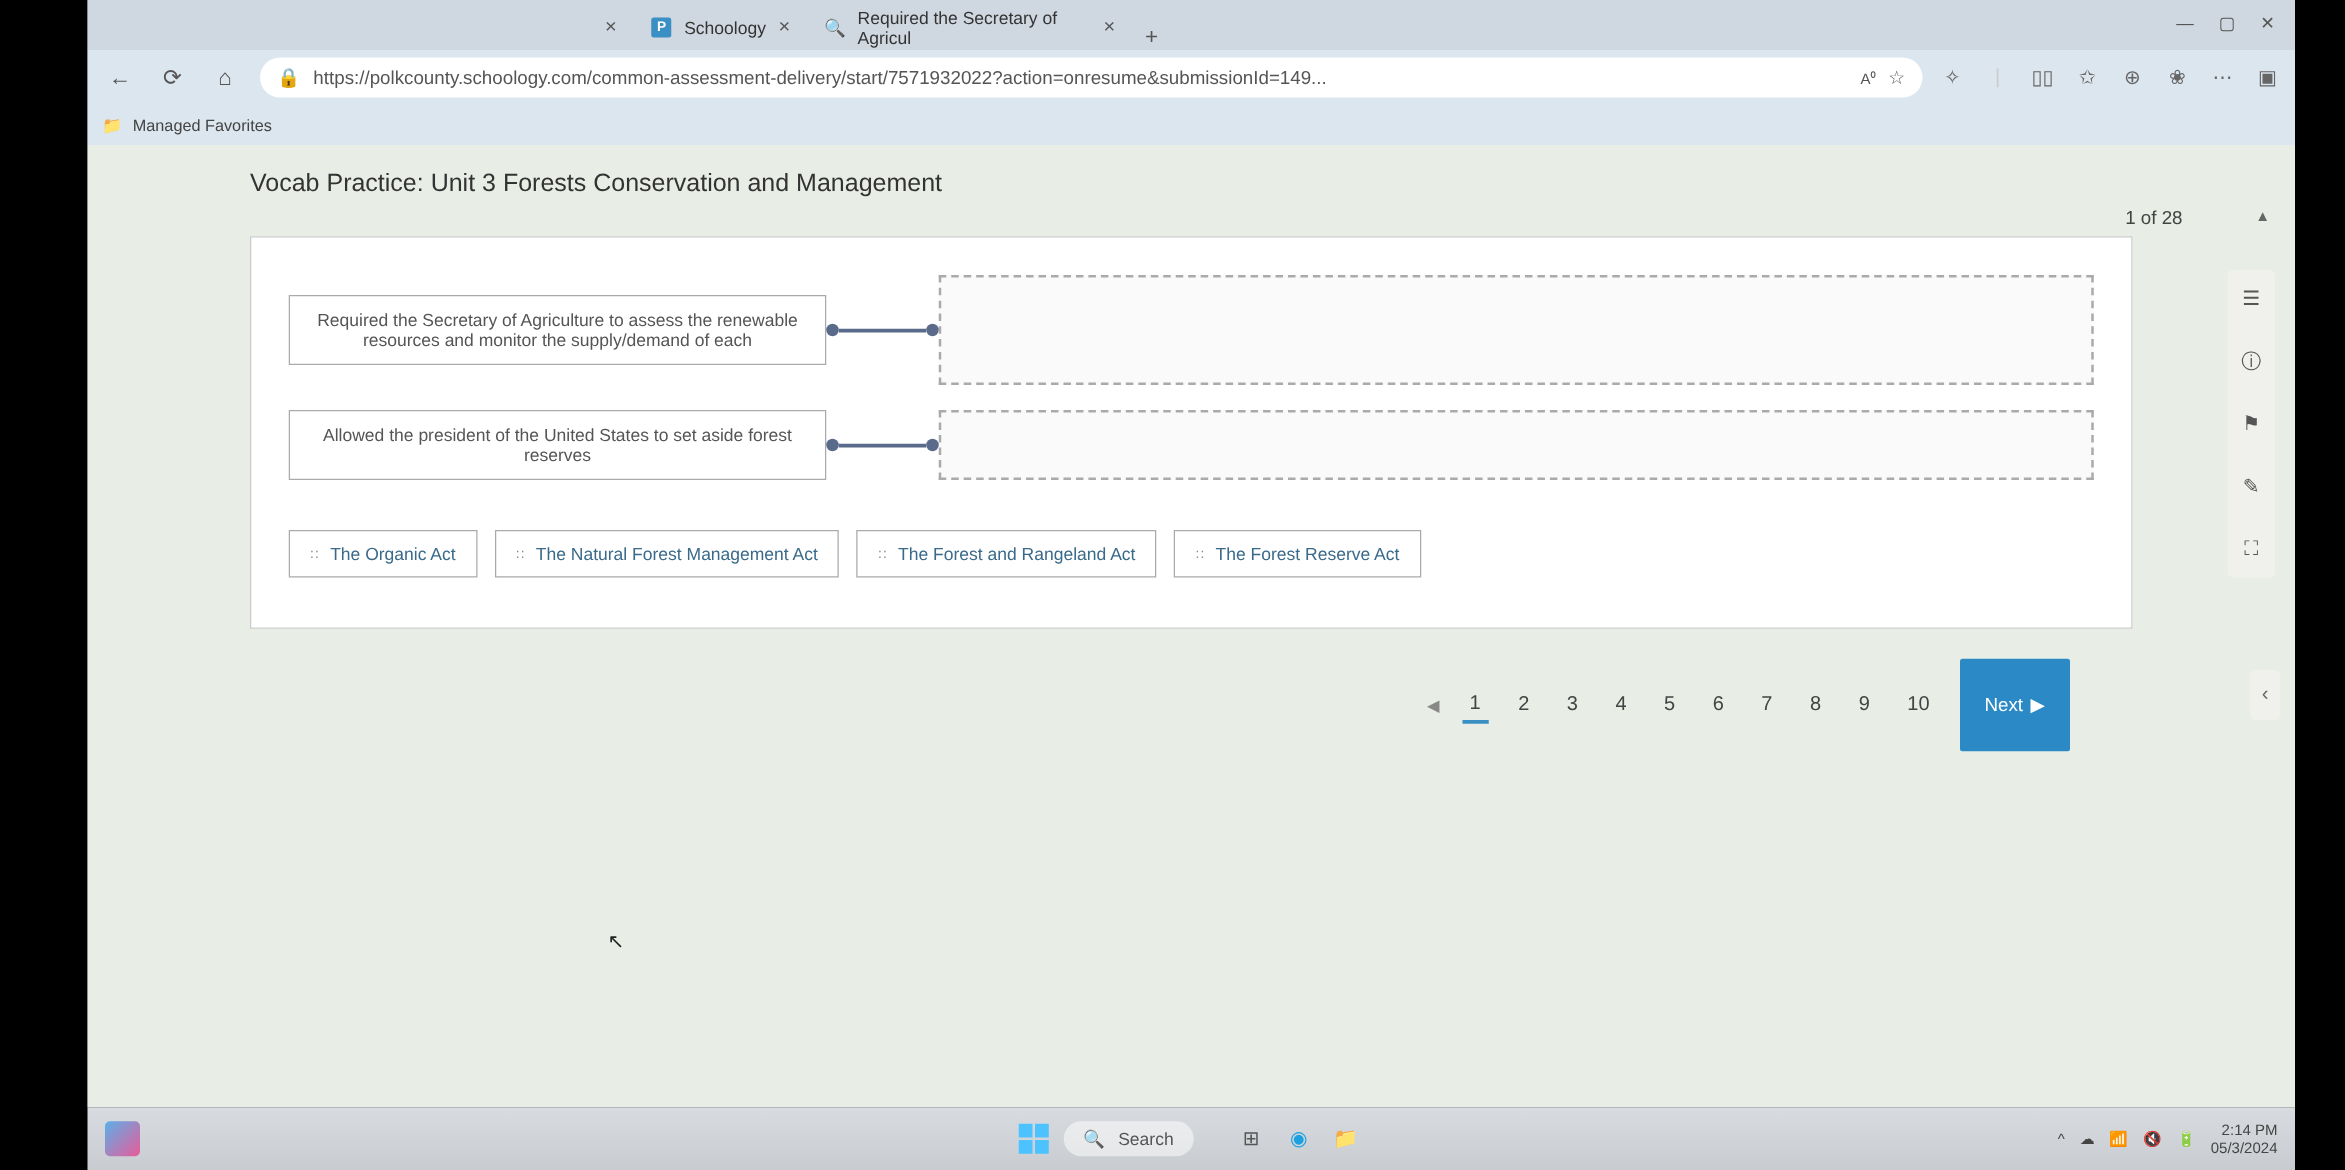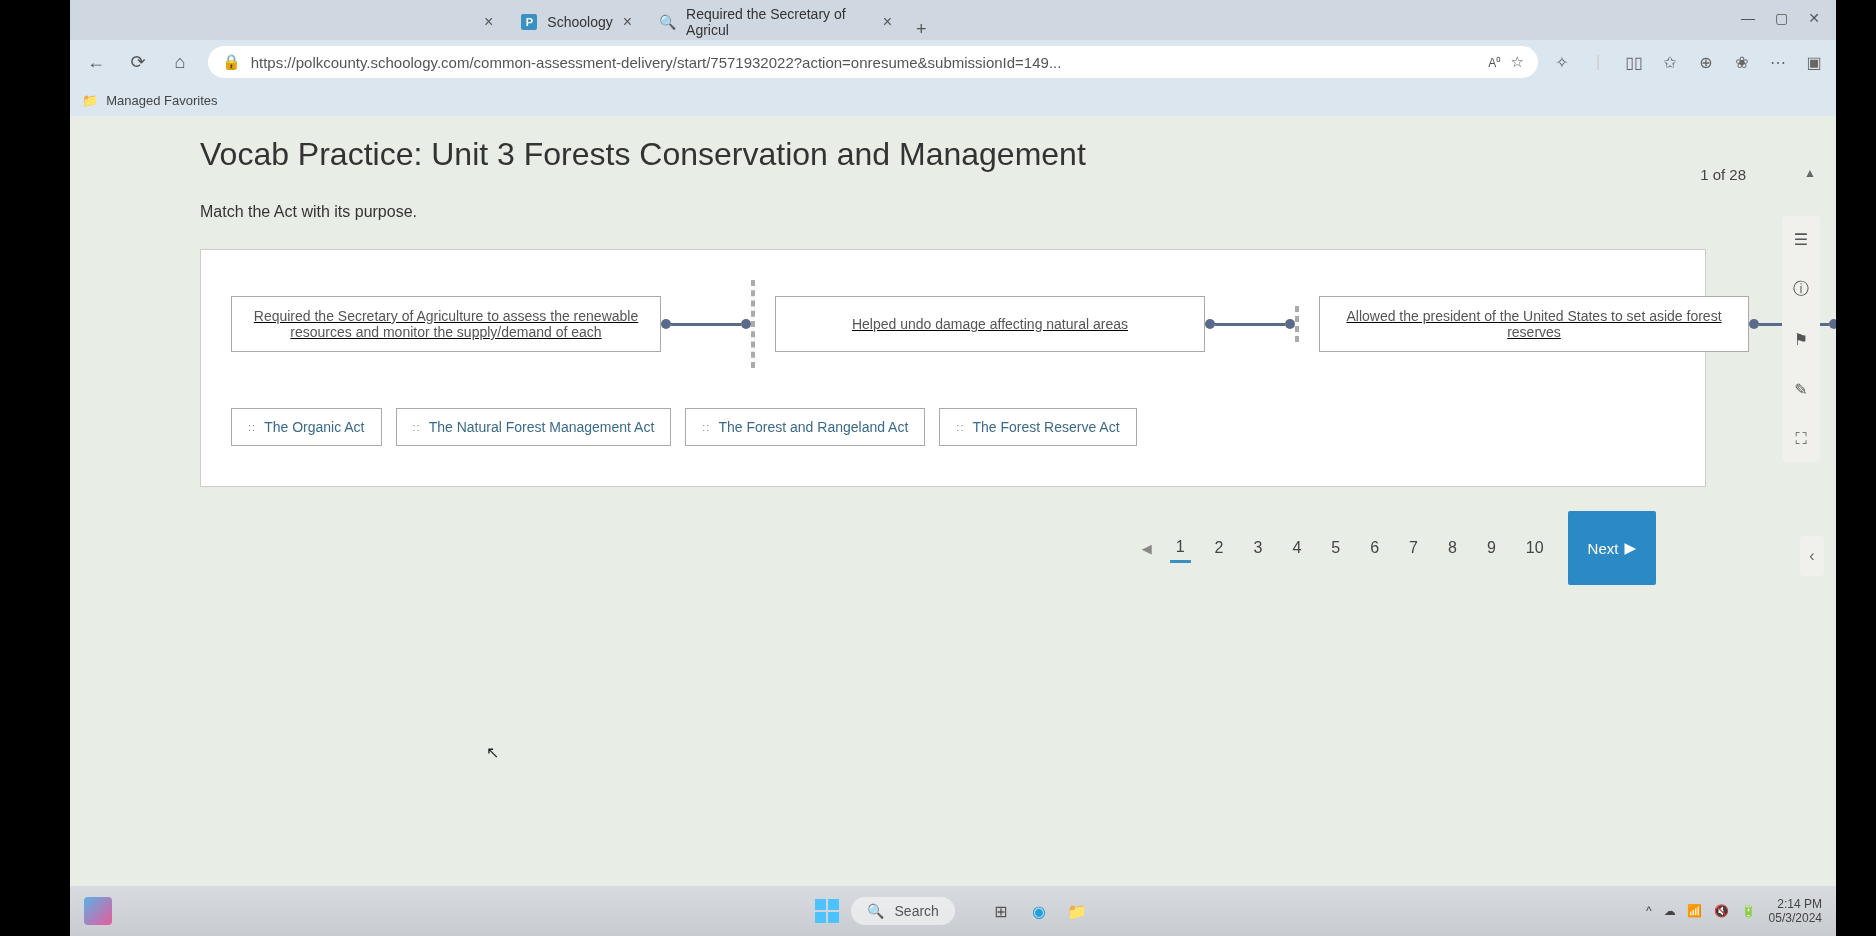--- a/index.html
+++ b/index.html
@@ -171,21 +171,21 @@
       overflow: hidden;
     }
     
     .content-inner {
       padding: 20px 130px 0 130px;
       position: relative;
       height: 100%;
     }
     
     .page-title {
-      font-size: 32px;
+      font-size: 20px;
       font-weight: 400;
       color: #333;
       margin-bottom: 30px;
     }
     
     .progress-label {
       position: absolute;
       right: 90px;
       top: 50px;
       font-size: 15px;
@@ -208,23 +208,22 @@
     
     .match-container {
       background: #fff;
       border: 1px solid #ccc;
       padding: 30px 30px 40px 30px;
       position: relative;
     }
     
     .match-rows {
       display: flex;
-      flex-direction: row;
+      flex-direction: column;
       gap: 20px;
-      text-decoration: underline;
     }
     
     .match-row {
       display: flex;
       align-items: center;
       gap: 0;
     }
     
     .prompt-box {
       width: 430px;
@@ -499,49 +498,37 @@
     <span class="bookmark-folder-icon">📁</span>
     <span>Managed Favorites</span>
   </div>
 
   <div class="page-content">
     <div class="content-inner">
       <h1 class="page-title">Vocab Practice: Unit 3 Forests Conservation and Management</h1>
       <div class="progress-label">1 of 28</div>
       <div class="scroll-up">▲</div>
 
-      <div class="question-text">Match the Act with its purpose.</div>
 
       <div class="match-container">
         <div class="match-rows">
 
           <div class="match-row">
             <div class="prompt-box">
               <span>Required the Secretary of Agriculture to assess the renewable resources and monitor the supply/demand of each</span>
             </div>
             <div class="connector">
               <div class="connector-dot"></div>
                 <div class="connector-line"></div>
                 <div class="connector-dot"></div>
             </div>
             <div class="drop-zone tall"></div>
           </div>
 
 
-          <div class="match-row">
-            <div class="prompt-box">
-              <span>Helped undo damage affecting natural areas</span>
-            </div>
-            <div class="connector">
-              <div class="connector-dot"></div>
-                <div class="connector-line"></div>
-                <div class="connector-dot"></div>
-            </div>
-            <div class="drop-zone" style="min-height:36px;"></div>
-          </div>
 
           <div class="match-row">
             <div class="prompt-box">
               <span>Allowed the president of the United States to set aside forest reserves</span>
             </div>
             <div class="connector">
               <div class="connector-dot"></div>
                 <div class="connector-line"></div>
                 <div class="connector-dot"></div>
             </div>

